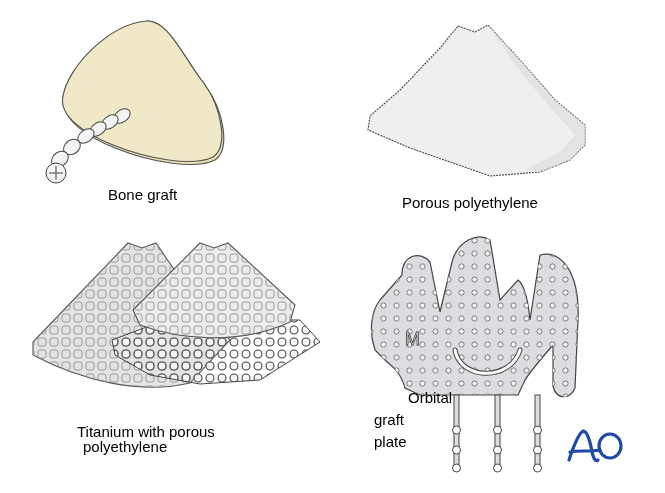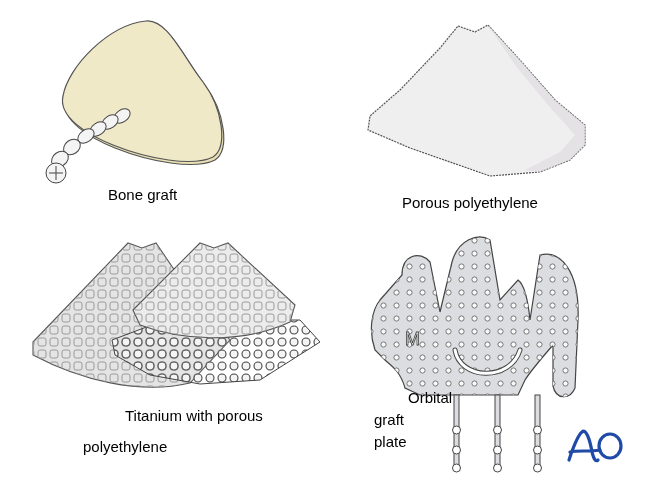--- a/index.html
+++ b/index.html
@@ -79,21 +79,21 @@
         <circle cx="497.5" cy="468" r="4"></circle>
       <circle cx="537.5" cy="430" r="4"></circle>
         <circle cx="537.5" cy="450" r="4"></circle>
         <circle cx="537.5" cy="468" r="4"></circle>
     </g>
   </g>
 </svg>
 
 <div class="label" style="left:108px; top:184px;">Bone graft</div>
 <div class="label" style="left:402px; top:192px;">Porous polyethylene</div>
-<div class="label" style="left:77px; top:405px;margin-left:48px;">Titanium with porous</div>
+<div class="label" style="left:77px; top:421px;">Titanium with porous</div>
 <div class="label" style="left:83px; top:436px;">polyethylene</div>
 <div class="label" style="left:388px; top:387px;margin-left:20px;">Orbital</div>
 <div class="label" style="left:374px; top:409px;">graft</div>
 <div class="label" style="left:374px; top:431px;">plate</div>
 
 <svg width="665" height="493" viewBox="0 0 665 493" style="pointer-events:none;">
   <path d="M569,460 C572,450 578,435 582,432 C586,428 590,440 592,452 C594,460 596,462 598,460 M570,452 C578,450 588,452 600,450" fill="none" stroke="#1f4aa8" stroke-width="3.2" stroke-linecap="round" stroke-linejoin="round"></path>
   <ellipse cx="610" cy="446" rx="11" ry="12" fill="none" stroke="#1f4aa8" stroke-width="3.2"></ellipse>
 </svg>
 

